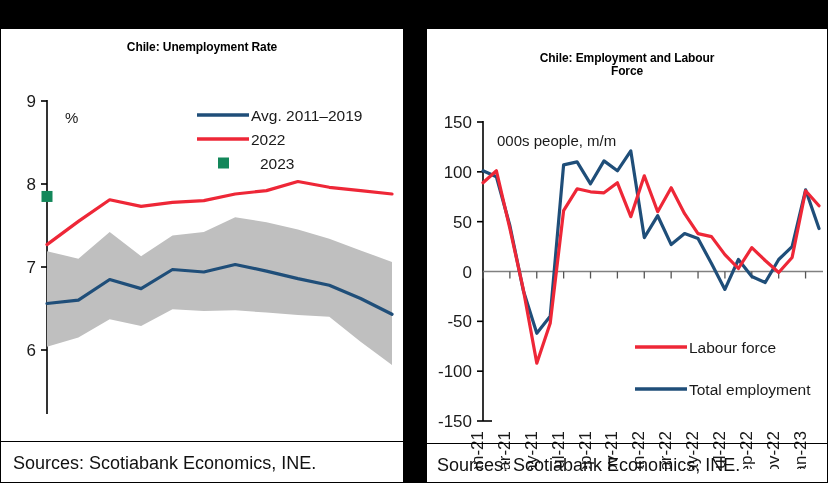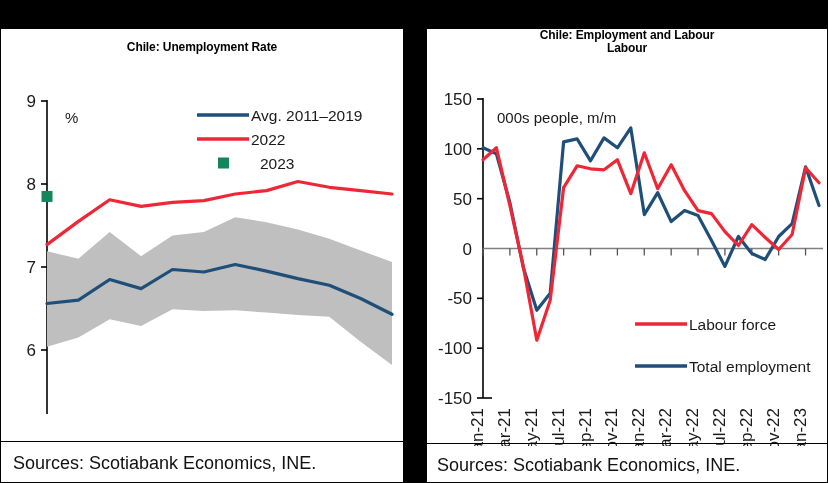--- a/index.html
+++ b/index.html
@@ -8,21 +8,21 @@
 
   .panel{position:absolute;background:#fff;border:1px solid #000;box-sizing:border-box;}
   #panel-left{left:0px;top:28px;width:404px;height:455px;}
   #panel-right{left:426px;top:28px;width:402px;height:455px;}
 
   .chart-title{
     text-align:center;font-weight:bold;font-size:12px;color:#000;
     line-height:1.12;letter-spacing:-0.1px;
   }
   #panel-left .chart-title{padding-top:12px;}
-  #panel-right .chart-title{padding-top:0;}
+  #panel-right .chart-title{padding-top:23px;}
 
   .plotwrap{position:relative;}
 
   .src-sep{position:absolute;left:0;right:0;border-top:1px solid #000;}
   .src-note{
     position:absolute;font-size:18px;color:#111;white-space:nowrap;
   }
 
   
   svg text{font-family:"Liberation Sans",sans-serif;fill:#1a1a1a;}
@@ -88,21 +88,21 @@
         </svg>
     </div>
 
     <div class="src-sep" style="top:412px;"></div>
     <div class="src-note" style="left:12px;top:424px;">Sources: Scotiabank Economics, INE.</div>
   </div>
 
   <div class="panel" id="panel-right">
     <div class="chart-title">
       <div>Chile: Employment and Labour</div>
-      <div>Labour</div>
+      <div>Force</div>
     </div>
 
     <div class="plotwrap">
       <svg id="svg-right" width="400" height="390" viewBox="0 0 400 390">
           <g>
             <line x1="56" y1="42" x2="56" y2="342" stroke="#000" stroke-width="1.6"></line>
             <line x1="56" y1="192.5" x2="396" y2="192.5" stroke="#808080" stroke-width="1.4"></line>
             <line x1="56" y1="342" x2="65" y2="342" stroke="#000" stroke-width="1.6"></line>
             <line x1="50" y1="342" x2="56" y2="342" stroke="#000" stroke-width="1.6"></line>
             <text x="45" y="348" text-anchor="end" class="tick-lbl">-150</text>

